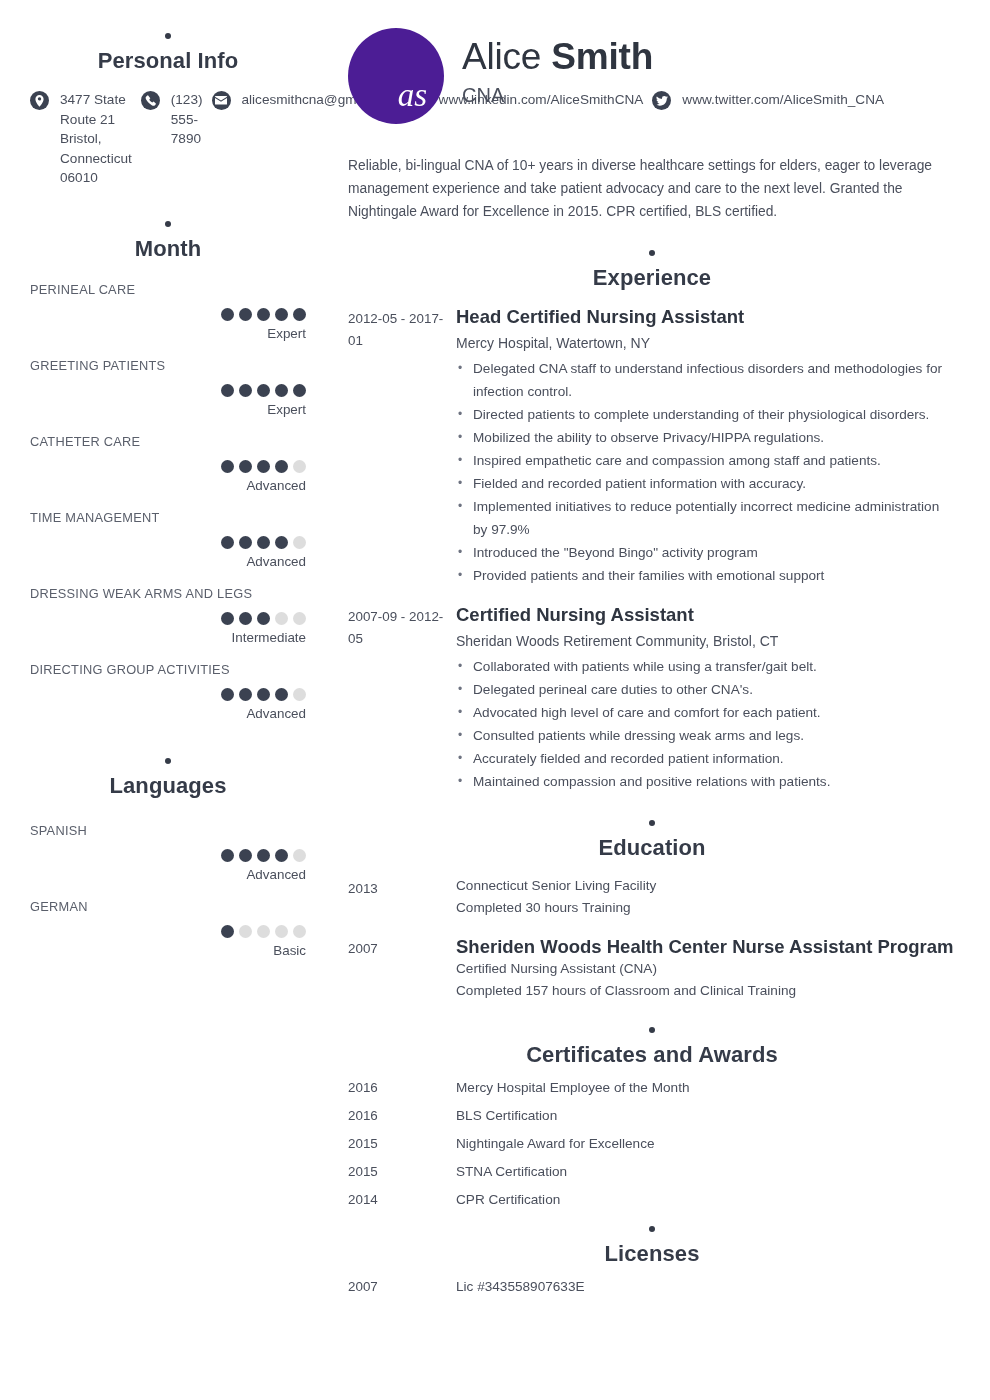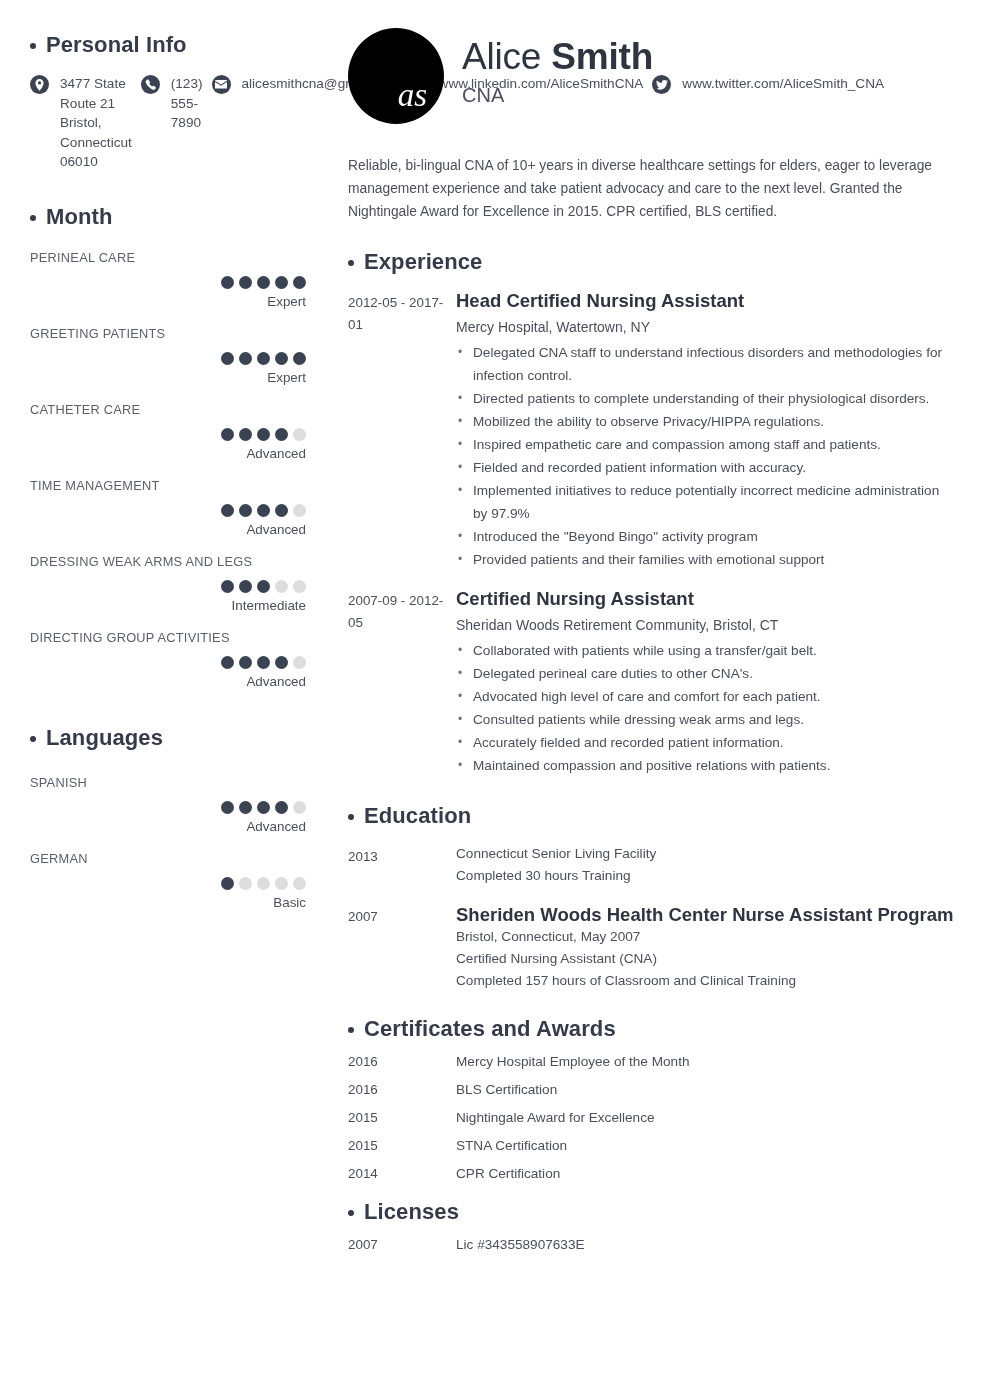--- a/index.html
+++ b/index.html
@@ -12,20 +12,21 @@
   }
   .page { position: relative; width: 990px; height: 1400px; display: flex; }
 
   
   .sidebar { width: 340px; padding: 32px 34px 0 30px; flex: 0 0 340px; }
 
   .sec-head {
     display: flex; align-items: center; gap: 10px;
     font-size: 22px; font-weight: bold; color: #353b48;
     letter-spacing: .1px;
+    flex-direction: column;
   }
   .sec-head .dot-marker {
     width: 6px; height: 6px; border-radius: 50%;
     background: #353b48; display: inline-block; flex: 0 0 6px;
     position: relative; top: 1px;
   }
   .sidebar .sec-head { margin-bottom: 16px; }
   .sidebar .sec-head.skills-head { margin-top: 32px; margin-bottom: 20px; }
   .sidebar .sec-head.lang-head { margin-top: 36px; margin-bottom: 24px; }
 
@@ -50,21 +51,21 @@
   .dots i { width: 13px; height: 13px; border-radius: 50%; background: #dddddd; display: block; }
   .dots i.on { background: #3b4251; }
   .level { text-align: right; font-size: 13.4px; color: #4a4f5c; margin-top: 5px; }
 
   
   .main { flex: 1; padding: 28px 34px 0 8px; }
 
   .header-row { display: flex; align-items: flex-start; gap: 18px; }
   .avatar {
     flex: 0 0 96px; width: 96px; height: 96px; border-radius: 50%;
-    background: #000000; position: relative;
+    background: #4c1d95; position: relative;
   }
   .avatar .initials {
     position: absolute; right: 17px; bottom: 12px;
     font-family: "Liberation Serif", serif; font-style: italic;
     font-size: 33px; color: #ffffff; line-height: 1;
   }
   .name {
     font-size: 37px; font-weight: normal; color: #2f3540;
     line-height: 1.05; margin-top: 10px; letter-spacing: -.2px;
   }
@@ -338,21 +339,20 @@
           <div class="entry-date">2013</div>
           <div class="entry-body">
             <div class="entry-line">Connecticut Senior Living Facility</div>
             <div class="entry-line">Completed 30 hours Training</div>
           </div>
         </div>
         <div class="entry">
           <div class="entry-date">2007</div>
           <div class="entry-body">
             <div class="entry-title">Sheriden Woods Health Center Nurse Assistant Program</div>
-            <div class="entry-line">Bristol, Connecticut, May 2007</div>
             <div class="entry-line">Certified Nursing Assistant (CNA)</div>
             <div class="entry-line">Completed 157 hours of Classroom and Clinical Training</div>
           </div>
         </div>
       </div>
 
     <div class="sec-head sh-cert">
       <span class="dot-marker"></span>
       <span>Certificates and Awards</span>
     </div>

